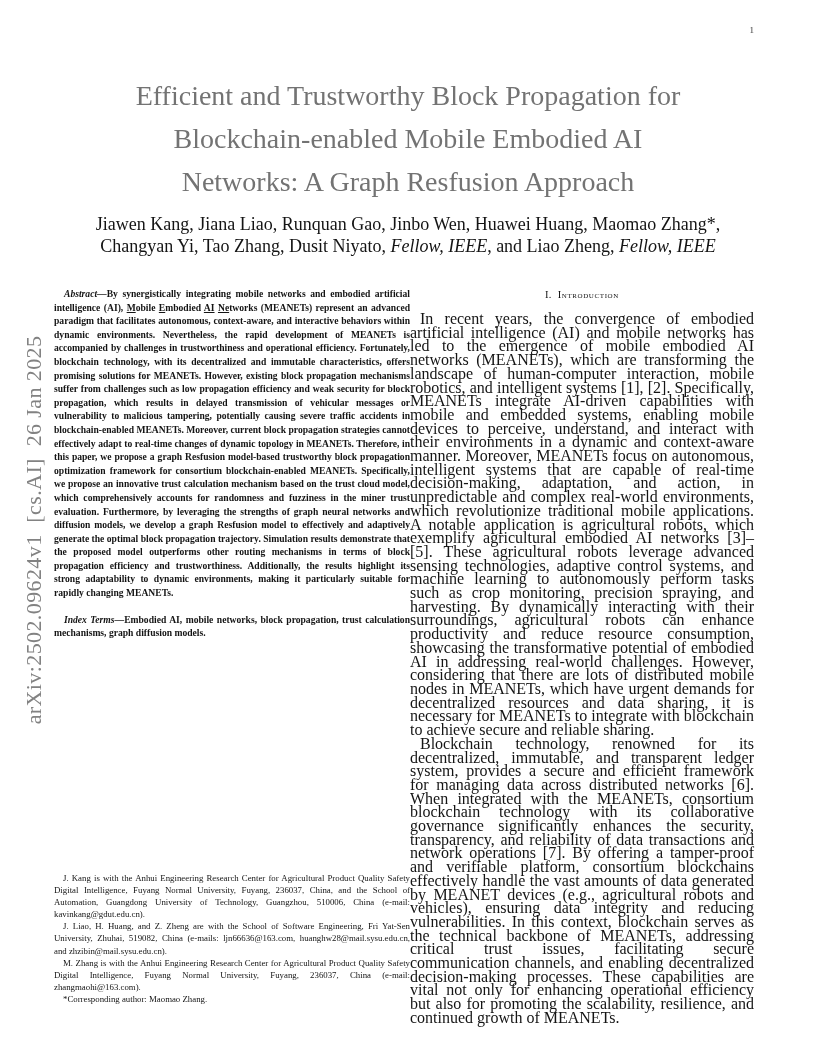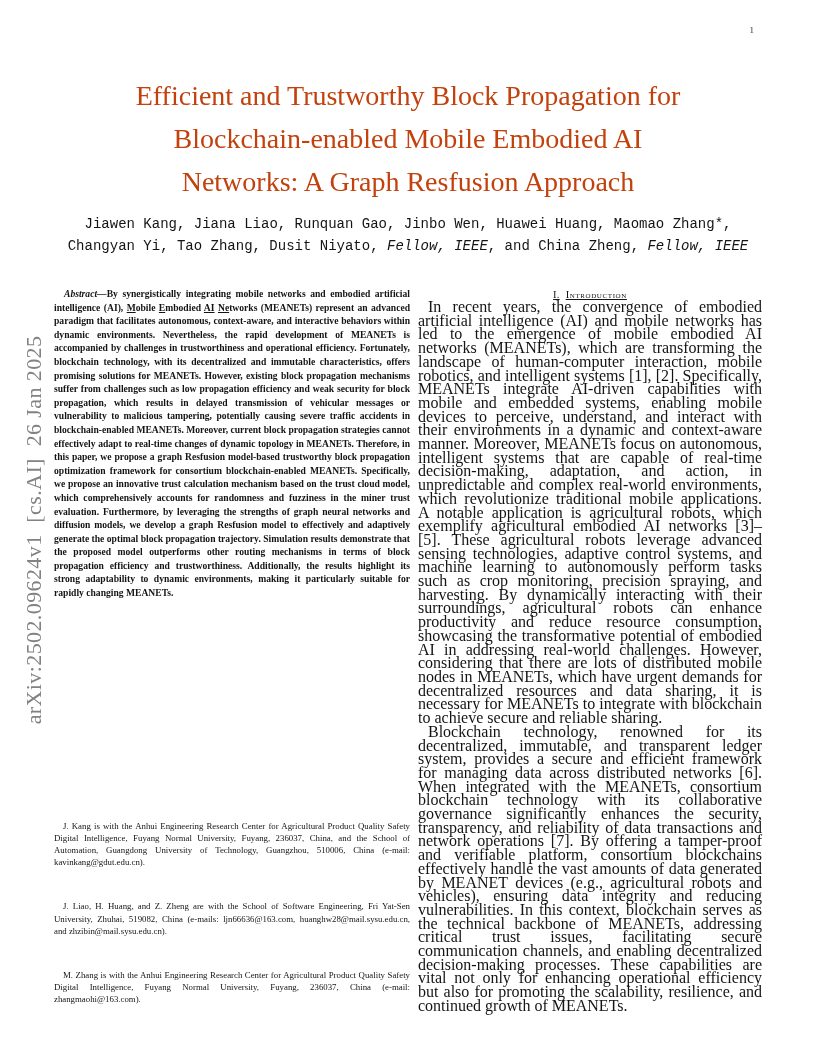--- a/index.html
+++ b/index.html
@@ -22,33 +22,32 @@
     transform:translate(-50%,-50%) rotate(-90deg);
     white-space:pre;
     font-size:22px; color:#828282;
     letter-spacing:0.4px;
   }
   .content { padding-top:74px; }
   .title {
     text-align:center;
     font-size:28px;
     line-height:43px;
-    color:#c2410c;
+    color:#737373;
   }
   .authors {
     margin-top:10px;
     text-align:center;
-    font-size:14px;
+    font-size:18px;
     line-height:22px;
-    font-family:Liberation Mono, monospace;
   }
   .authors .it { font-style:italic;margin-top:28px; }
   .columns {
     display:flex;
-    justify-content:space-between;
+    justify-content:flex-start;
     padding:0 54px;
     margin-top:30px;
   }
   .col-left {
     width:356px;
     display:flex; flex-direction:column;
     height:718px;
   }
   .col-right { width:344px; }
   .abstract {
@@ -68,27 +67,27 @@
     text-align:justify;
     text-indent:10px;
   }
   .index-terms .lead { font-style:italic; }
   .footnotes {
     margin-top:auto;
     font-size:8.8px;
     line-height:12.1px;
     text-align:justify;
   }
-  .footnotes p { text-indent:9px;margin-top:32px; }
+  .footnotes p { text-indent:9px; }
   .section-heading {
     text-align:center;
     font-size:10.5px;
     letter-spacing:0.2px;
+    margin-bottom:12px;
     padding-top:2px;
-    text-decoration:underline;
   }
   .section-heading .num { margin-right:6px; }
   .section-heading .sc { font-variant:small-caps; letter-spacing:0.6px; }
   .body-para {
     font-size:16px;
     line-height:13.7px;
     text-align:justify;
     text-indent:10px;
   }
 </style>
@@ -104,34 +103,36 @@
   <div class="content">
 
     <div class="title">
       <div>Efficient and Trustworthy Block Propagation for</div>
       <div>Blockchain-enabled Mobile Embodied AI</div>
       <div>Networks: A Graph Resfusion Approach</div>
     </div>
 
     <div class="authors">
       <div>Jiawen Kang, Jiana Liao, Runquan Gao, Jinbo Wen, Huawei Huang, Maomao Zhang*,</div>
-      <div><span>Changyan Yi, Tao Zhang, Dusit Niyato, </span><span class="it">Fellow, IEEE</span><span>, and China Zheng, </span><span class="it">Fellow, IEEE</span></div>
+      <div><span>Changyan Yi, Tao Zhang, Dusit Niyato, </span><span class="it">Fellow, IEEE</span><span>, and Liao Zheng, </span><span class="it">Fellow, IEEE</span></div>
     </div>
 
     <div class="columns">
 
       <div class="col-left">
 
         <p class="abstract"><span class="lead">Abstract</span><span>—</span><span>By synergistically integrating mobile networks and embodied artificial intelligence (AI), </span><span class="ul">M</span><span>obile </span><span class="ul">E</span><span>mbodied </span><span class="ul">AI</span><span> </span><span class="ul">Ne</span><span>tworks</span><span> (MEANETs) represent an advanced paradigm that facilitates autonomous, context-aware, and interactive behaviors within dynamic environments. Nevertheless, the rapid development of MEANETs is accompanied by challenges in trustworthiness and operational efficiency. Fortunately, blockchain technology, with its decentralized and immutable characteristics, offers promising solutions for MEANETs. However, existing block propagation mechanisms suffer from challenges such as low propagation efficiency and weak security for block propagation, which results in delayed transmission of vehicular messages or vulnerability to malicious tampering, potentially causing severe traffic accidents in blockchain-enabled MEANETs. Moreover, current block propagation strategies cannot effectively adapt to real-time changes of dynamic topology in MEANETs. Therefore, in this paper, we propose a graph Resfusion model-based trustworthy block propagation optimization framework for consortium blockchain-enabled MEANETs. Specifically, we propose an innovative trust calculation mechanism based on the trust cloud model, which comprehensively accounts for randomness and fuzziness in the miner trust evaluation. Furthermore, by leveraging the strengths of graph neural networks and diffusion models, we develop a graph Resfusion model to effectively and adaptively generate the optimal block propagation trajectory. Simulation results demonstrate that the proposed model outperforms other routing mechanisms in terms of block propagation efficiency and trustworthiness. Additionally, the results highlight its strong adaptability to dynamic environments, making it particularly suitable for rapidly changing MEANETs.</span></p>
 
+        <p class="index-terms"><span class="lead">Index Terms</span><span>—</span><span>Embodied AI, mobile networks, block propagation, trust calculation mechanisms, graph diffusion models.</span></p>
 
         <div class="footnotes">
           <p>J. Kang is with the Anhui Engineering Research Center for Agricultural Product Quality Safety Digital Intelligence, Fuyang Normal University, Fuyang, 236037, China, and the School of Automation, Guangdong University of Technology, Guangzhou, 510006, China (e-mail: kavinkang@gdut.edu.cn).</p>
           <p>J. Liao, H. Huang, and Z. Zheng are with the School of Software Engineering, Fri Yat-Sen University, Zhuhai, 519082, China (e-mails: ljn66636@163.com, huanghw28@mail.sysu.edu.cn, and zhzibin@mail.sysu.edu.cn).</p>
           <p>M. Zhang is with the Anhui Engineering Research Center for Agricultural Product Quality Safety Digital Intelligence, Fuyang Normal University, Fuyang, 236037, China (e-mail: zhangmaohi@163.com).</p>
+          <p>*Corresponding author: Maomao Zhang.</p>
         </div>
 
       </div>
 
       <div class="col-right">
 
         <div class="section-heading"><span class="num">I.</span><span class="sc">Introduction</span></div>
 
         <p class="body-para">In recent years, the convergence of embodied artificial intelligence (AI) and mobile networks has led to the emergence of mobile embodied AI networks (MEANETs), which are transforming the landscape of human-computer interaction, mobile robotics, and intelligent systems [1], [2]. Specifically, MEANETs integrate AI-driven capabilities with mobile and embedded systems, enabling mobile devices to perceive, understand, and interact with their environments in a dynamic and context-aware manner. Moreover, MEANETs focus on autonomous, intelligent systems that are capable of real-time decision-making, adaptation, and action, in unpredictable and complex real-world environments, which revolutionize traditional mobile applications. A notable application is agricultural robots, which exemplify agricultural embodied AI networks [3]–[5]. These agricultural robots leverage advanced sensing technologies, adaptive control systems, and machine learning to autonomously perform tasks such as crop monitoring, precision spraying, and harvesting. By dynamically interacting with their surroundings, agricultural robots can enhance productivity and reduce resource consumption, showcasing the transformative potential of embodied AI in addressing real-world challenges. However, considering that there are lots of distributed mobile nodes in MEANETs, which have urgent demands for decentralized resources and data sharing, it is necessary for MEANETs to integrate with blockchain to achieve secure and reliable sharing.</p>
         <p class="body-para">Blockchain technology, renowned for its decentralized, immutable, and transparent ledger system, provides a secure and efficient framework for managing data across distributed networks [6]. When integrated with the MEANETs, consortium blockchain technology with its collaborative governance significantly enhances the security, transparency, and reliability of data transactions and network operations [7]. By offering a tamper-proof and verifiable platform, consortium blockchains effectively handle the vast amounts of data generated by MEANET devices (e.g., agricultural robots and vehicles), ensuring data integrity and reducing vulnerabilities. In this context, blockchain serves as the technical backbone of MEANETs, addressing critical trust issues, facilitating secure communication channels, and enabling decentralized decision-making processes. These capabilities are vital not only for enhancing operational efficiency but also for promoting the scalability, resilience, and continued growth of MEANETs.</p>

